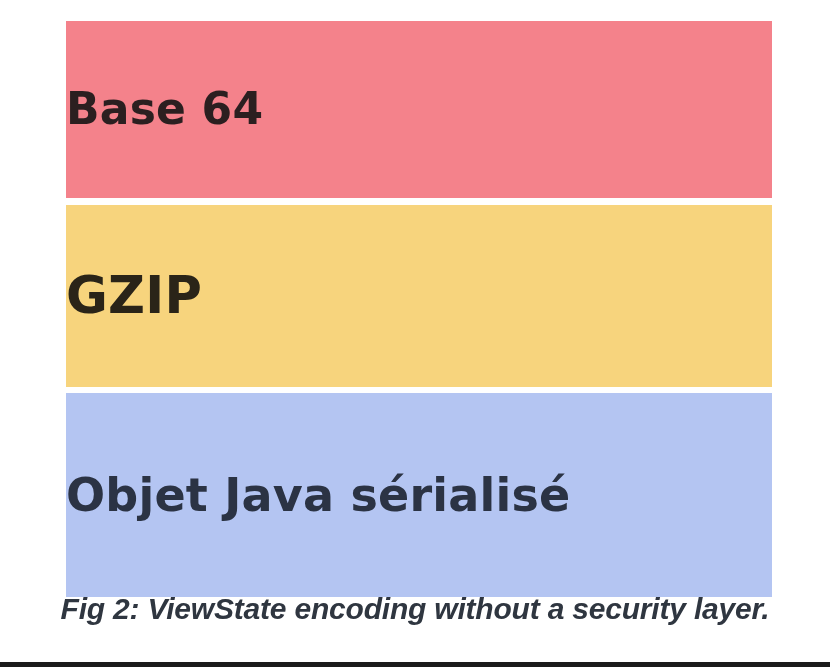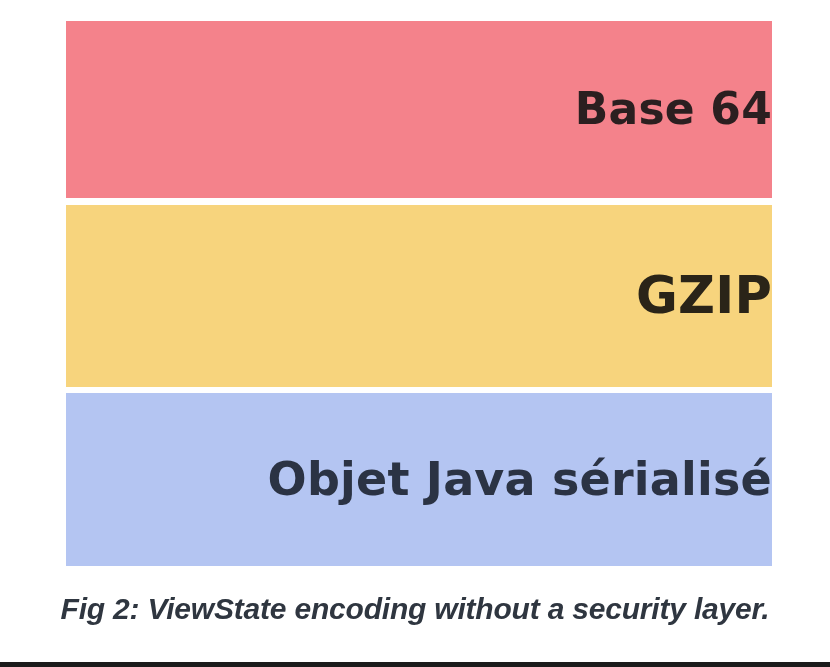--- a/index.html
+++ b/index.html
@@ -40,21 +40,21 @@
     position: absolute;
     left: 66px;
     top: 21px;
     width: 706px;
   }
 
   .layer {
     box-sizing: border-box;
     display: flex;
     align-items: center;
-    justify-content: flex-end;
+    justify-content: flex-start;
     width: 706px;
     color: #231f20;
     letter-spacing: 0.2px;
     -webkit-font-smoothing: antialiased;
   }
 
   .layer-label {
     display: block;
     text-align: center;
     line-height: 1.1;
@@ -79,21 +79,21 @@
     margin-bottom: 6px;
   }
   #layer-gzip .layer-label {
     font-size: 51px;
     font-weight: 600;
     color: #2a2418;
   }
 
   
   #layer-objet {
-    height: 173px;
+    height: 204px;
     background: #b4c5f2;
   }
   #layer-objet .layer-label {
     font-size: 46px;
     font-weight: 600;
     color: #2b3344;
   }
 
   #figure-caption {
     position: absolute;

